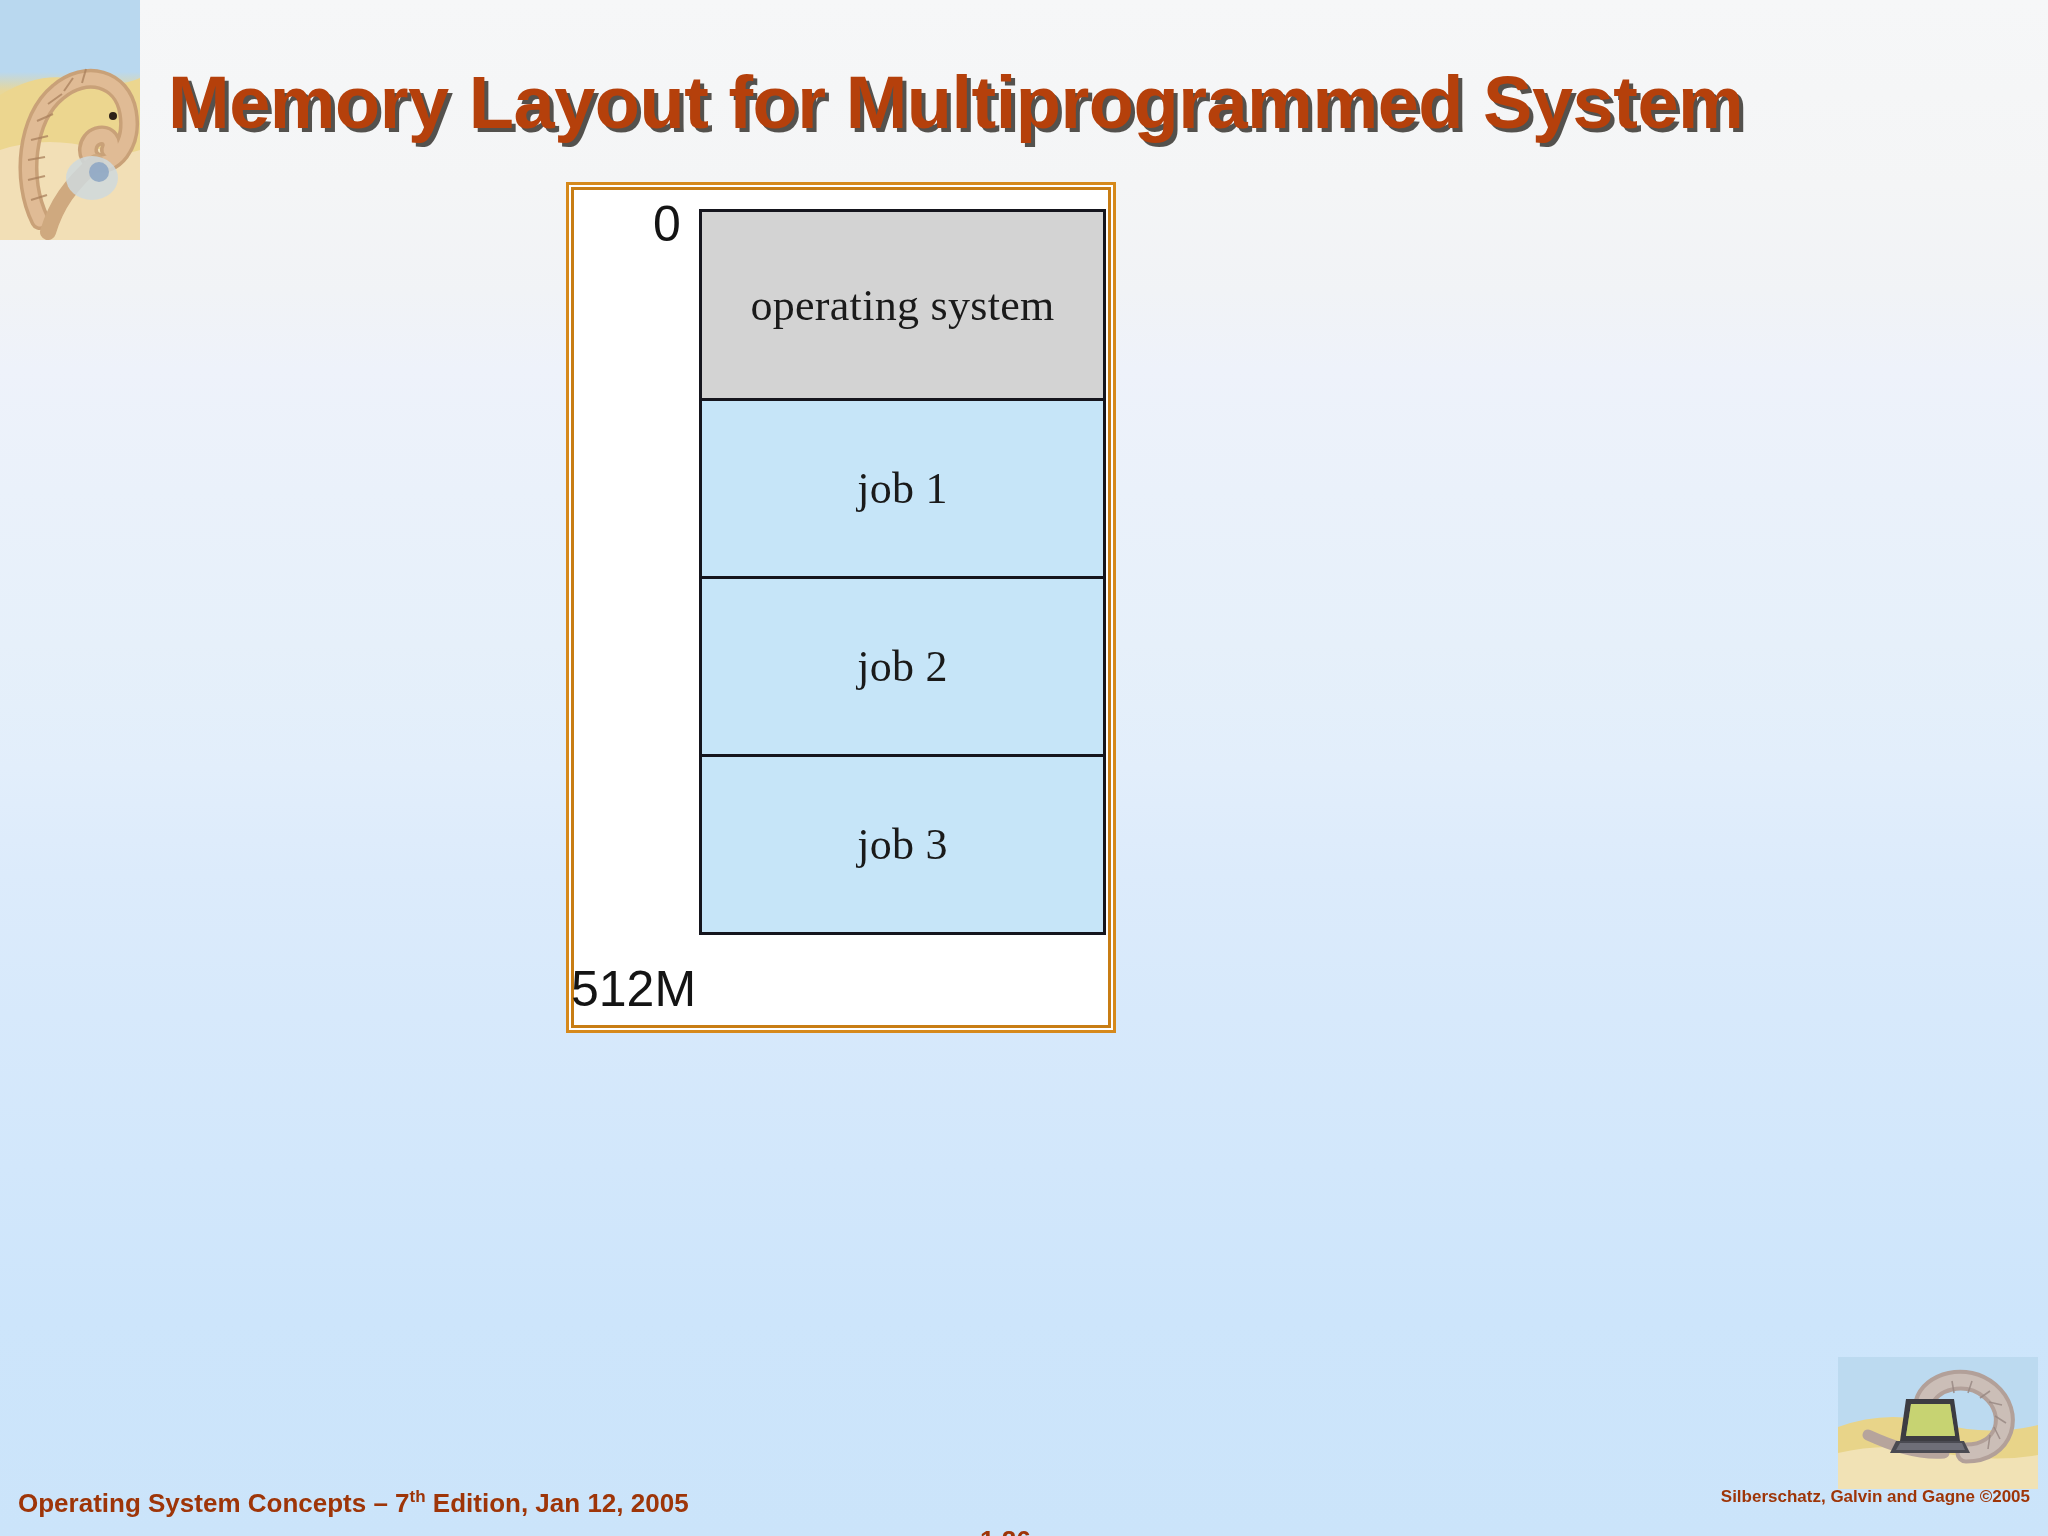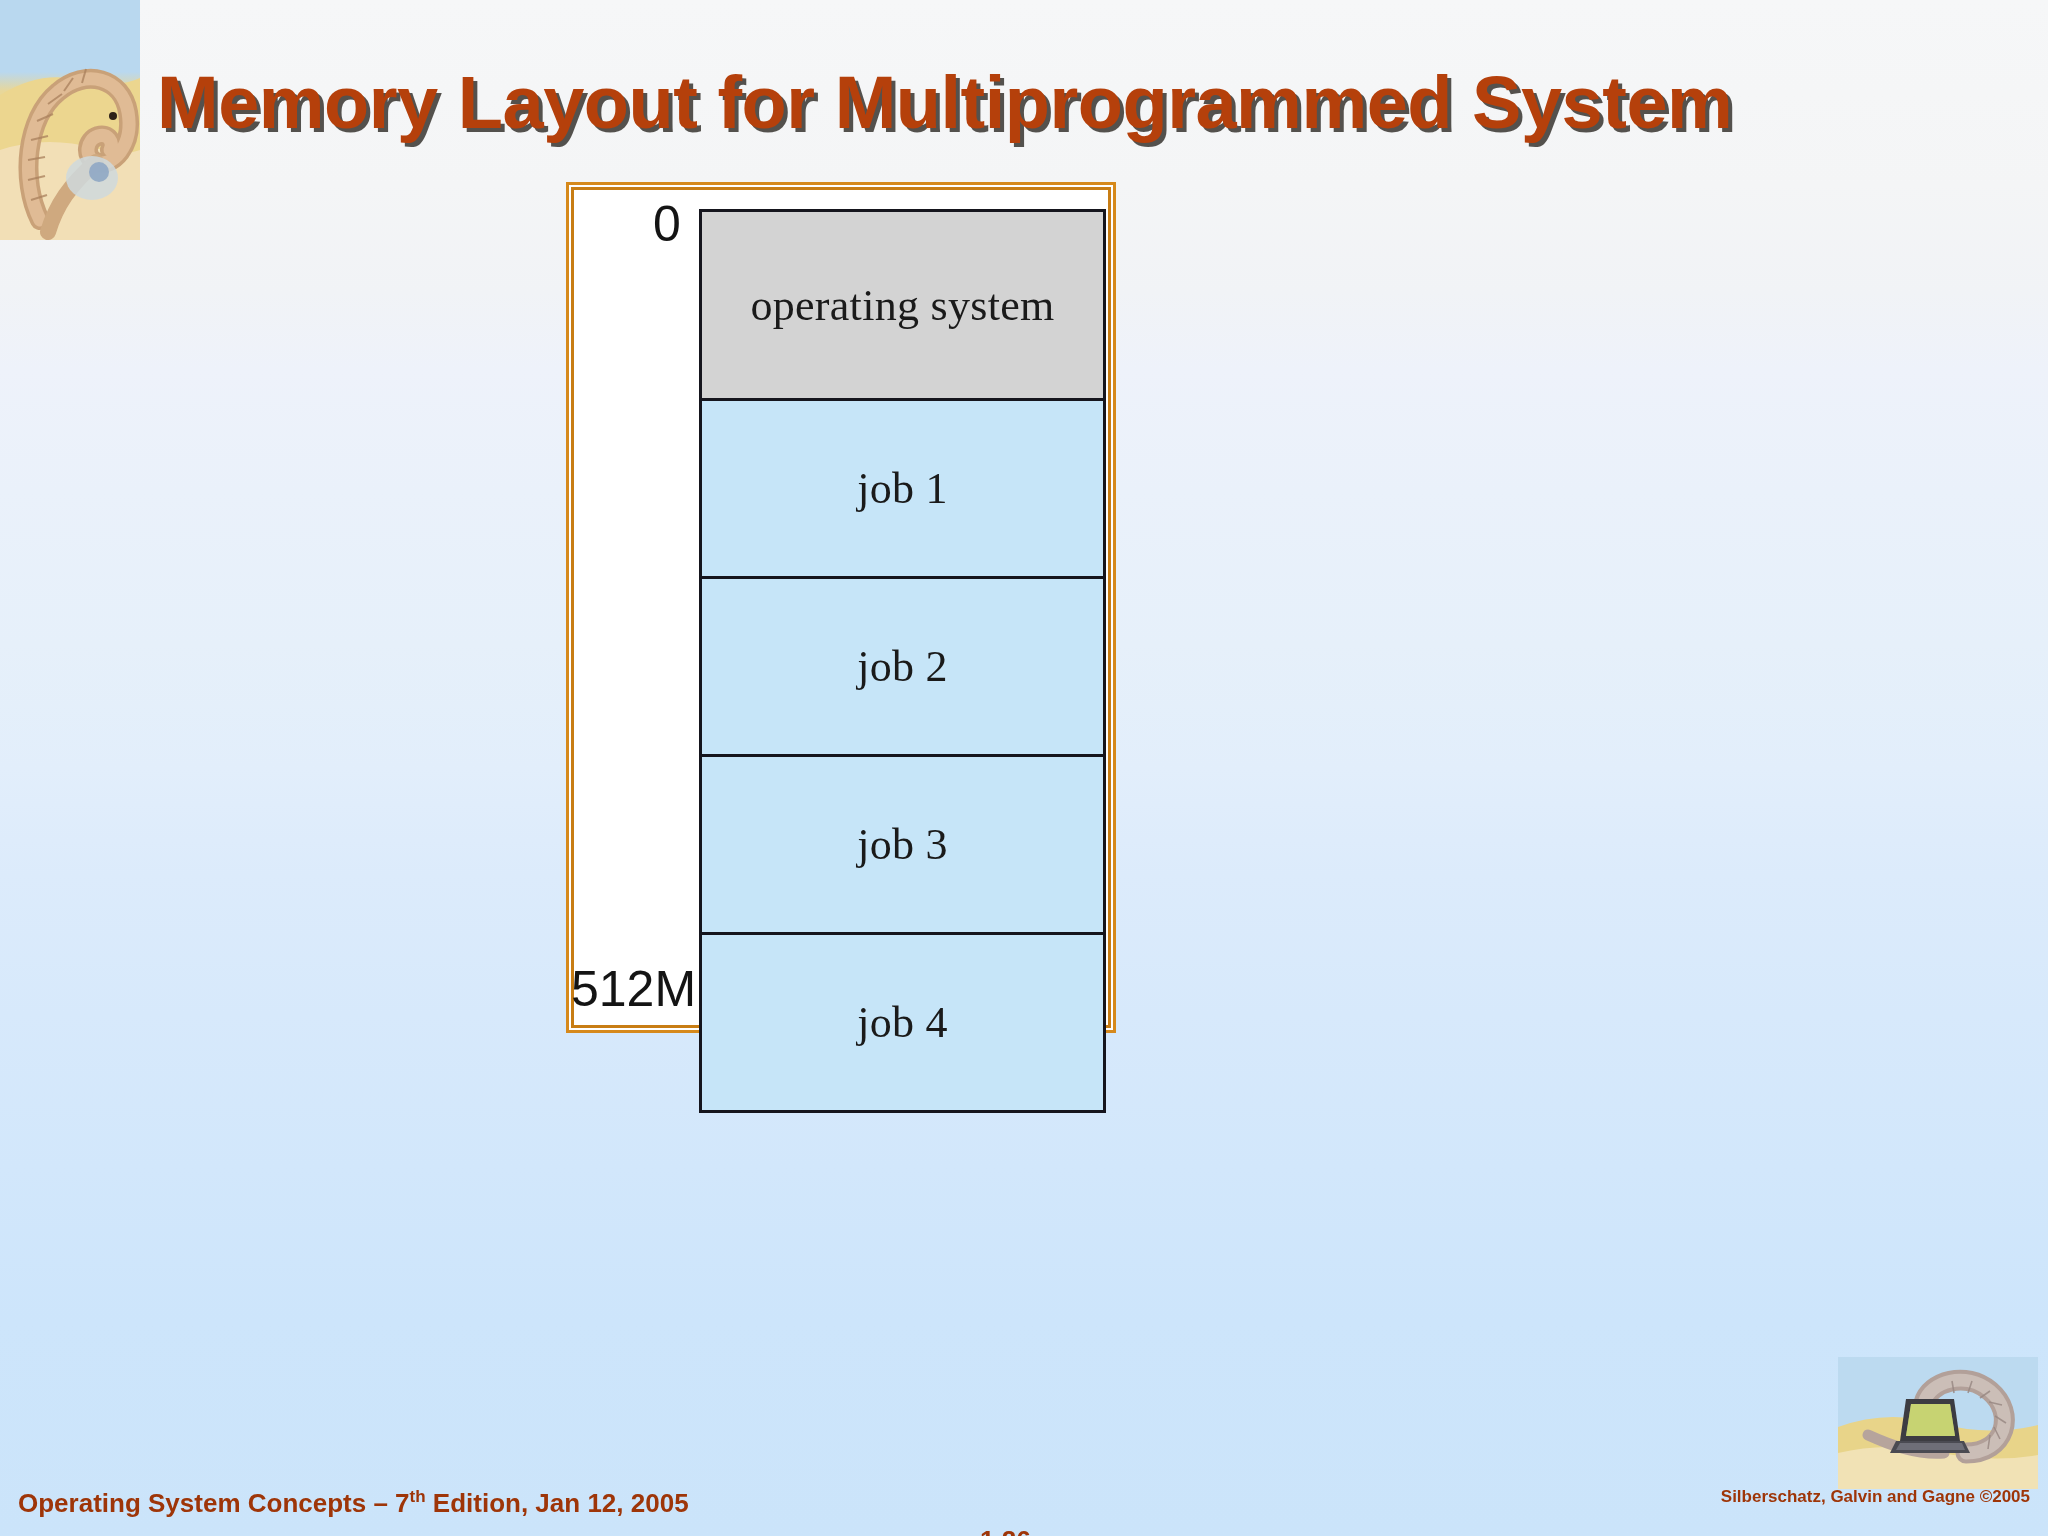--- a/index.html
+++ b/index.html
@@ -47,21 +47,21 @@
     top: 1357px;
     width: 200px;
     height: 132px;
     overflow: hidden;
     background: linear-gradient(to bottom, #bcdaf0 0%, #bcdaf0 40%, #e6d287 52%, #eedba0 72%, #f2e4bd 100%);
   }
 
   
   .title {
     position: absolute;
-    left: 157px;
+    left: 168px;
     top: 60px;
     width: 1800px;
     font-size: 74px;
     font-weight: bold;
     color: #b5400b;
     letter-spacing: -0.5px;
     text-shadow: 4px 4px 0px rgba(30,25,20,0.75);
     white-space: nowrap;
   }
 
@@ -201,23 +201,20 @@
         <span>operating system</span>
       </div>
       <div class="mem-block block-job">
         <span>job 1</span>
       </div>
       <div class="mem-block block-job">
         <span>job 2</span>
       </div>
       <div class="mem-block block-job">
         <span>job 3</span>
-      </div>
-      <div class="mem-block block-job">
-        <span>job 4</span>
       </div>
     </div>
 
   </div>
 
   <div class="logo-br">
     <svg width="200" height="132" viewBox="0 0 200 132" xmlns="http://www.w3.org/2000/svg">
       <rect x="0" y="0" width="200" height="132" fill="#bcdaf0"></rect>
       <path d="M0 70 Q48 52 100 66 Q150 80 200 68 L200 132 L0 132 Z" fill="#e8d489"></path>
       <path d="M0 96 Q50 84 104 96 Q154 106 200 98 L200 132 L0 132 Z" fill="#f1e2b5"></path>

